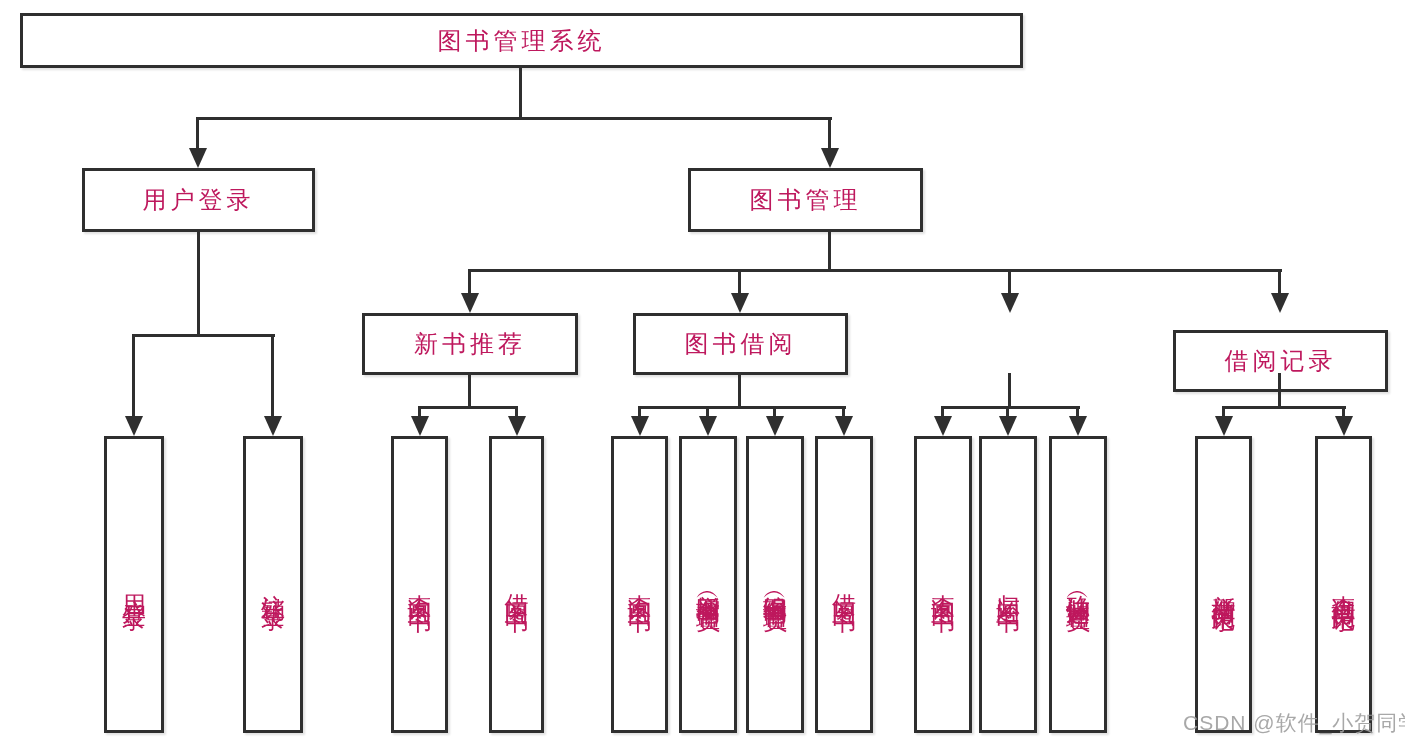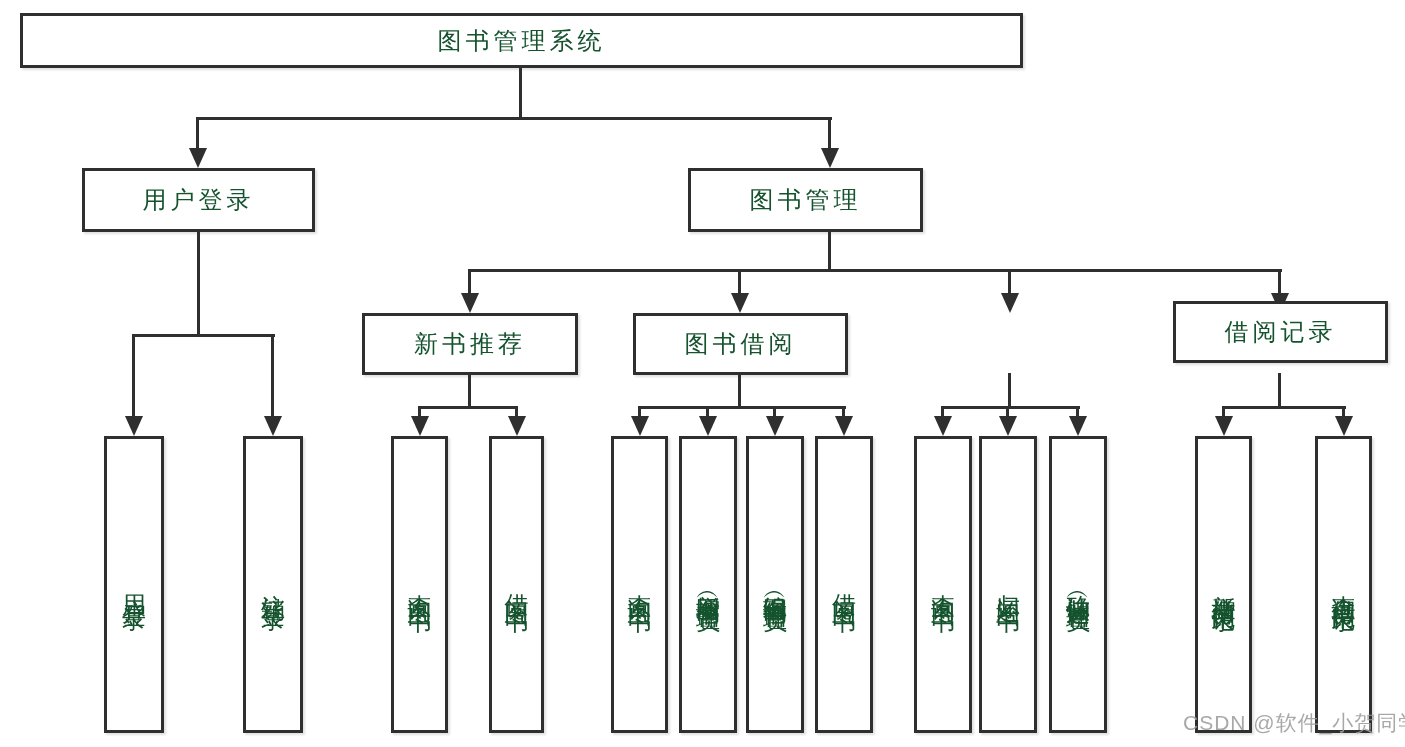--- a/index.html
+++ b/index.html
@@ -9,21 +9,21 @@
     height: 747px;
     background: #ffffff;
     font-family: "Liberation Sans", "DejaVu Sans", sans-serif;
     overflow: hidden;
   }
   .box {
     position: absolute;
     box-sizing: border-box;
     border: 3px solid #2f2f2f;
     background: #ffffff;
-    color: #14532d;
+    color: #be185d;
     display: flex;
     align-items: center;
     justify-content: center;
     font-size: 24px;
     letter-spacing: 4px;
     box-shadow: 2px 2px 2px rgba(0,0,0,0.12);
     white-space: nowrap;
   }
   .vbox {
     writing-mode: vertical-rl;
@@ -87,21 +87,21 @@
 
   <div class="vline" style="left:828px; top:230px; height:40px;"></div>
   <div class="hline" style="left:468px; top:269px; width:814px;"></div>
   <div class="arrow" style="left:468px; top:270px; height:23px;"></div>
   <div class="arrow" style="left:738px; top:270px; height:23px;"></div>
   <div class="arrow" style="left:1008px; top:270px; height:23px;"></div>
   <div class="arrow" style="left:1278px; top:270px; height:23px;"></div>
 
   <div class="box" style="left:362px; top:313px; width:216px; height:62px;">新书推荐</div>
   <div class="box" style="left:633px; top:313px; width:215px; height:62px;">图书借阅</div>
-  <div class="box" style="left:1173px; top:301px; width:215px; height:62px;">借阅记录</div>
+  <div class="box" style="left:1173px; top:330px; width:215px; height:62px;">借阅记录</div>
 
   <div class="vline" style="left:468px; top:373px; height:34px;"></div>
   <div class="hline" style="left:418px; top:406px; width:100px;"></div>
   <div class="arrow" style="left:418px; top:407px; height:9px;"></div>
   <div class="arrow" style="left:515px; top:407px; height:9px;"></div>
 
   <div class="vline" style="left:738px; top:373px; height:34px;"></div>
   <div class="hline" style="left:638px; top:406px; width:208px;"></div>
   <div class="arrow" style="left:638px; top:407px; height:9px;"></div>
   <div class="arrow" style="left:706px; top:407px; height:9px;"></div>

